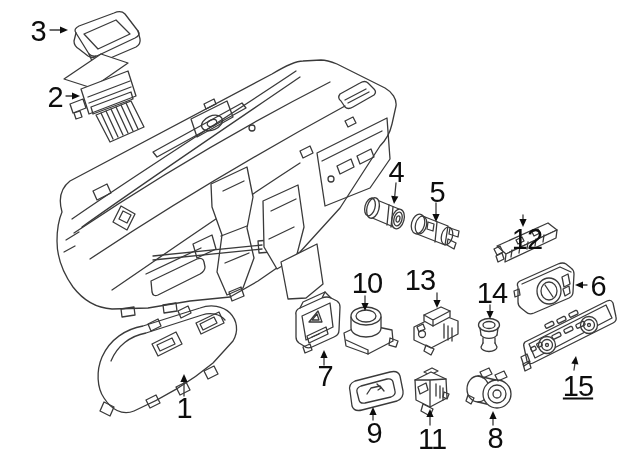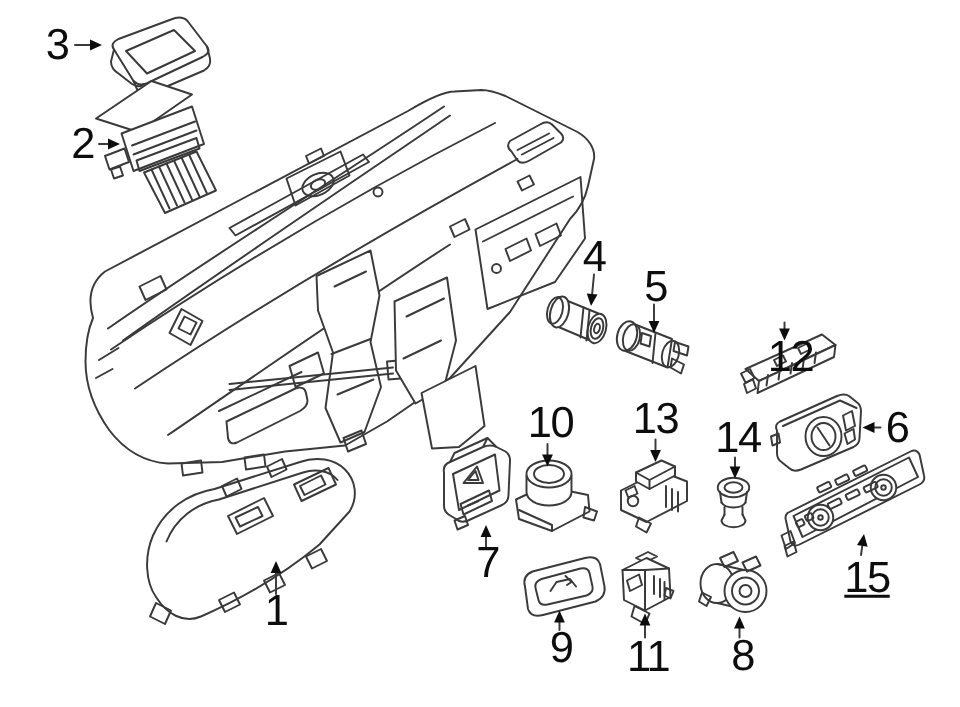--- a/index.html
+++ b/index.html
@@ -269,16 +269,16 @@
   <div class="callout" style="left: 38px; top: 31px; color: rgb(13, 13, 13);">3</div>
   <div class="callout" style="left: 396px; top: 172px; color: rgb(13, 13, 13);">4</div>
   <div class="callout" style="left: 437px; top: 192px; color: rgb(13, 13, 13);">5</div>
   <div class="callout" style="left: 598px; top: 286px; color: rgb(13, 13, 13);">6</div>
   <div class="callout" style="left: 325px; top: 376px; color: rgb(13, 13, 13);">7</div>
   <div class="callout" style="left: 495px; top: 438px; color: rgb(13, 13, 13);">8</div>
   <div class="callout" style="left: 374px; top: 433px; color: rgb(13, 13, 13);">9</div>
   <div class="callout" style="left: 367px; top: 283px; color: rgb(13, 13, 13);">10</div>
   <div class="callout" style="left: 432px; top: 439px; color: rgb(13, 13, 13); text-align: right;">11</div>
   <div class="callout" style="left: 527px; top: 203px; color: rgb(13, 13, 13); margin-top: 36px;">12</div>
-  <div class="callout" style="left: 437px; top: 280px; color: rgb(13, 13, 13);">13</div>
+  <div class="callout" style="left: 420px; top: 280px; color: rgb(13, 13, 13);">13</div>
   <div class="callout" style="left: 492px; top: 293px; color: rgb(13, 13, 13); text-align: center;">14</div>
   <div class="callout" style="left: 578px; top: 386px; color: rgb(13, 13, 13); text-decoration: underline;">15</div>
 </div>
 
 </body></html>

